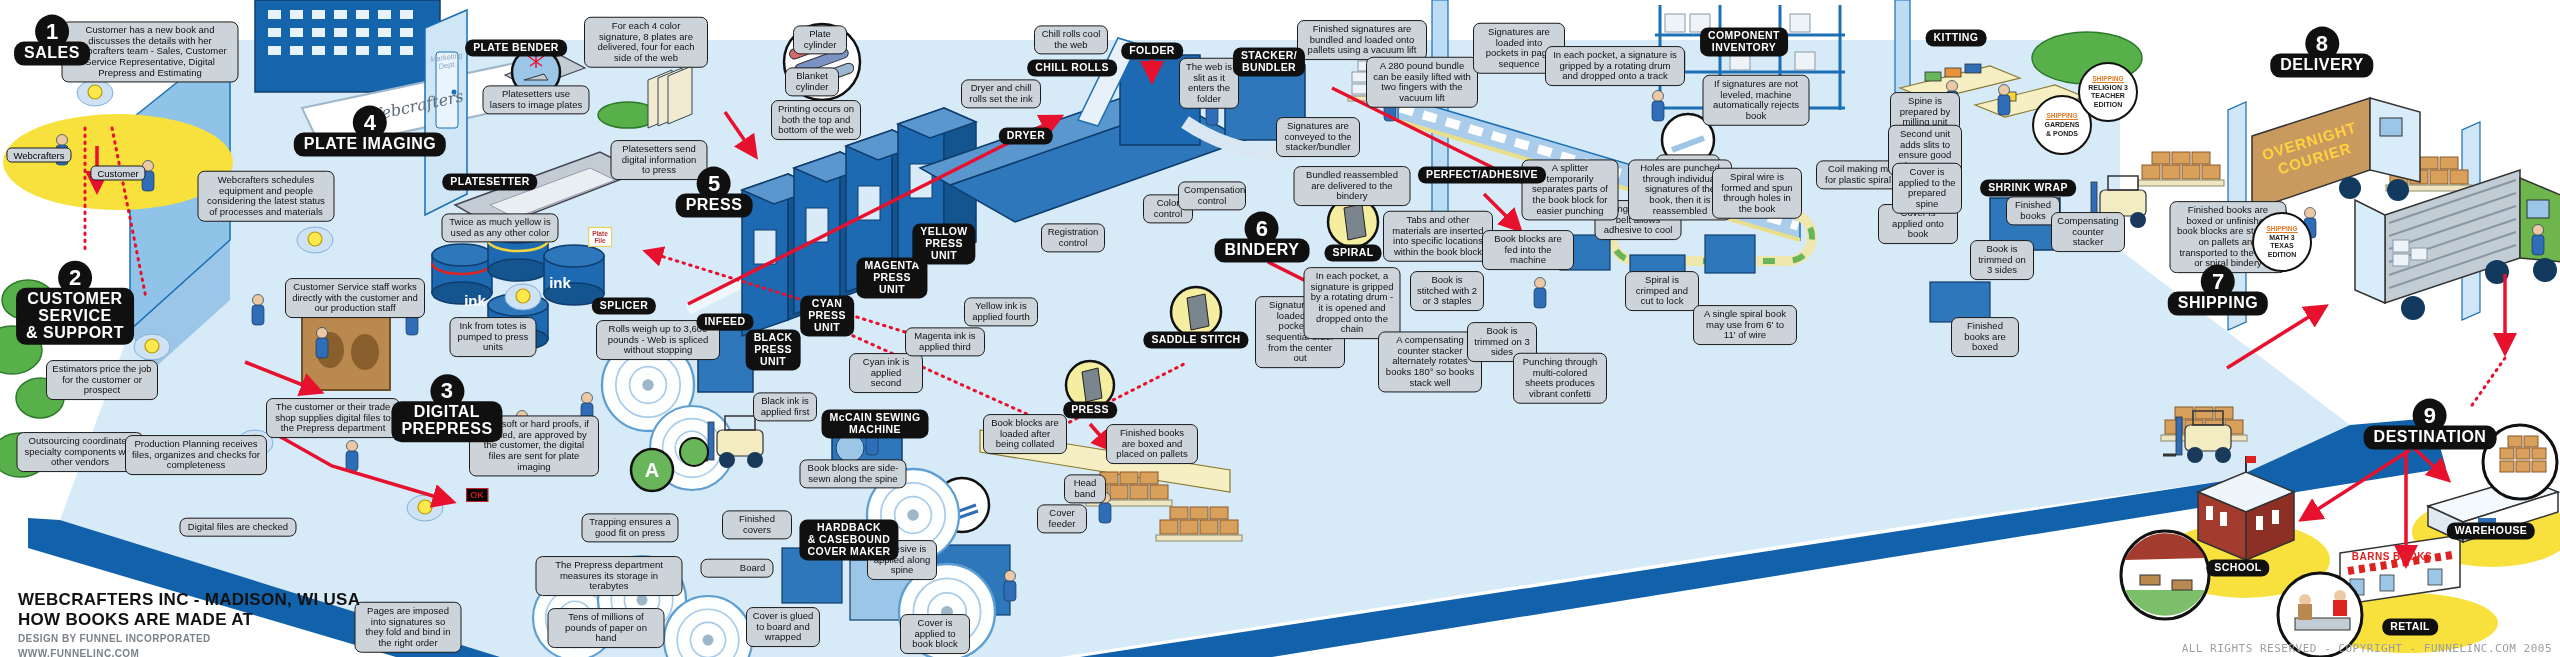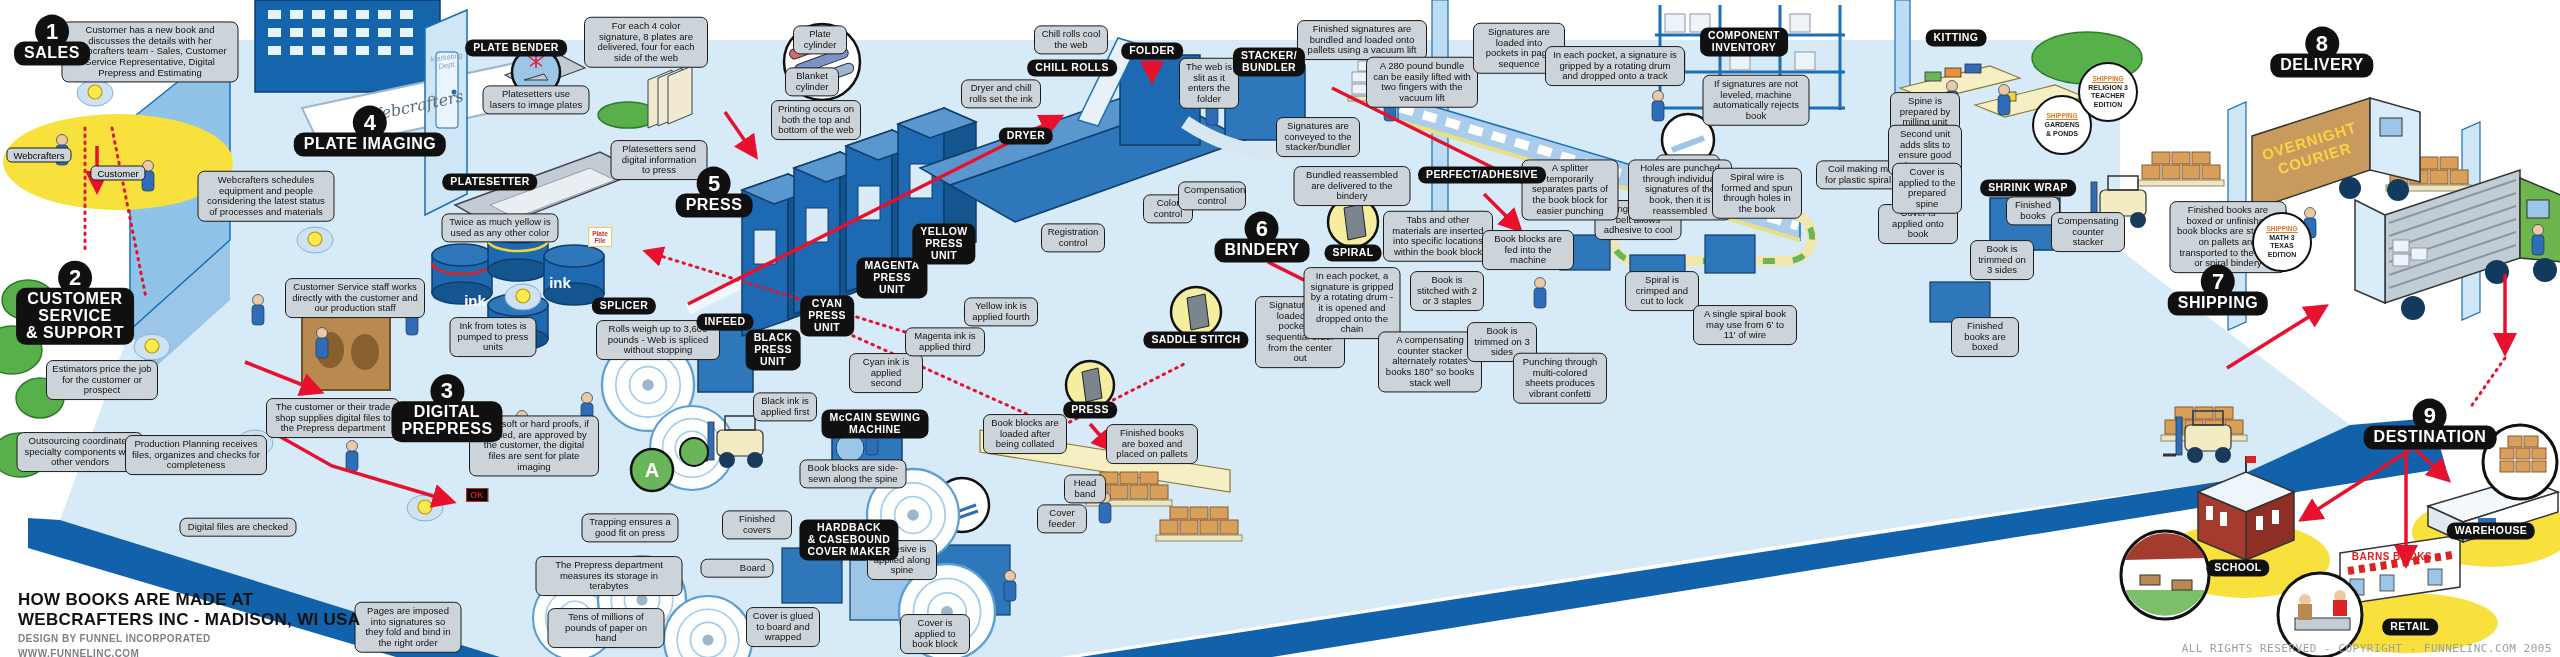--- a/index.html
+++ b/index.html
@@ -463,22 +463,22 @@
       <path d="M85,128 L85,253"></path>
       <path d="M112,128 L146,298"></path>
       <path d="M905,332 L648,252" marker-end="url(#ah)"></path>
       <path d="M840,330 L1058,428 L1188,362"></path>
       <path d="M2505,358 L2470,408"></path>
     </g>
   </g>
 </svg>
 
 <div id="title-block">
+  <div class="h">WEBCRAFTERS INC - MADISON, WI USA</div>
   <div class="h">HOW BOOKS ARE MADE AT</div>
-  <div class="h">WEBCRAFTERS INC - MADISON, WI USA</div>
   <div class="c">DESIGN BY FUNNEL INCORPORATED</div>
   <div class="c">WWW.FUNNELINC.COM</div>
 </div>
 <div id="copyright">ALL RIGHTS RESERVED - COPYRIGHT - FUNNELINC.COM 2005</div>
 
 <div class="stage" style="left: 52px; top: 40px;">
     <div class="stage-num">1</div>
     <div class="stage-label">SALES</div>
   </div>
 <div class="stage" style="left: 75px; top: 303px;">

